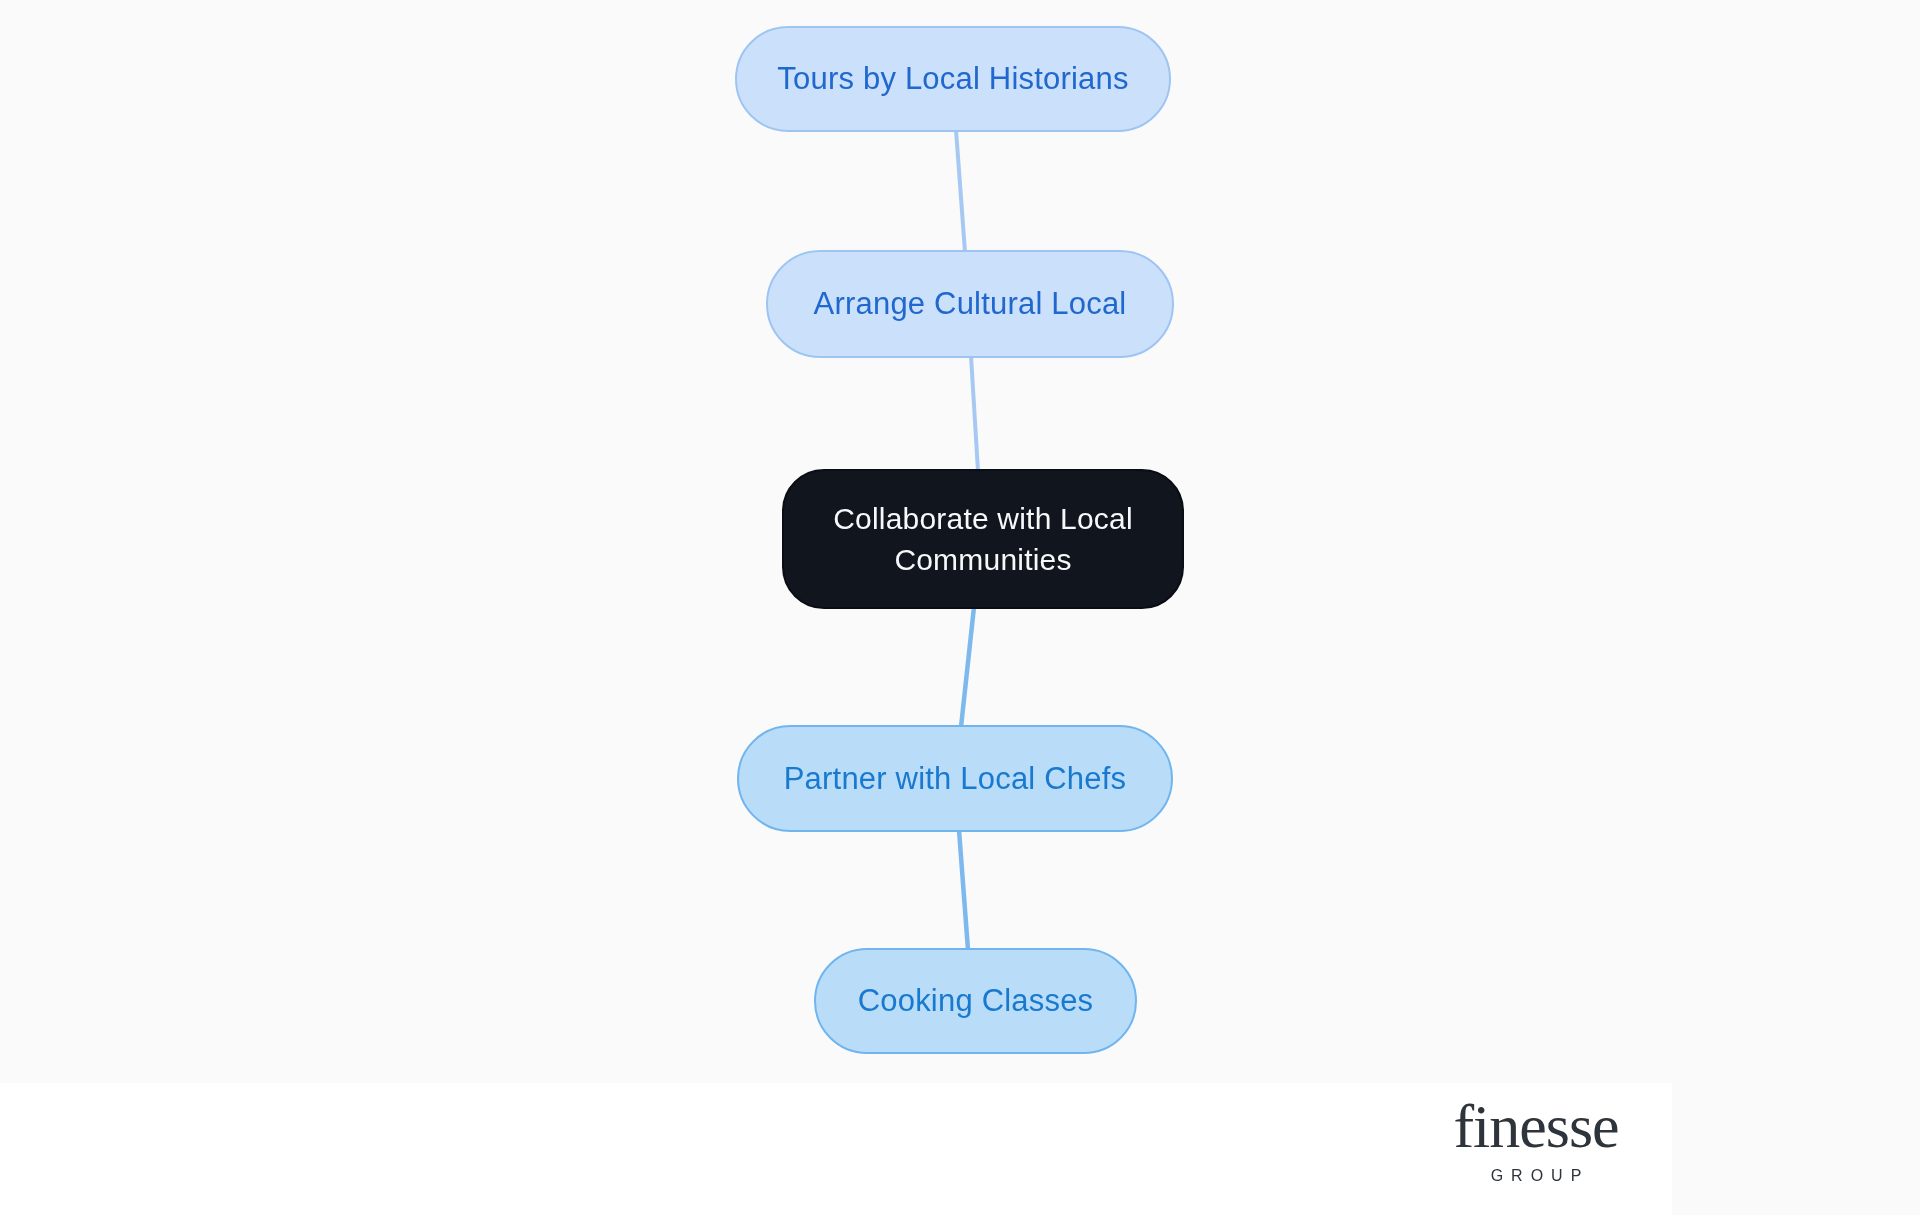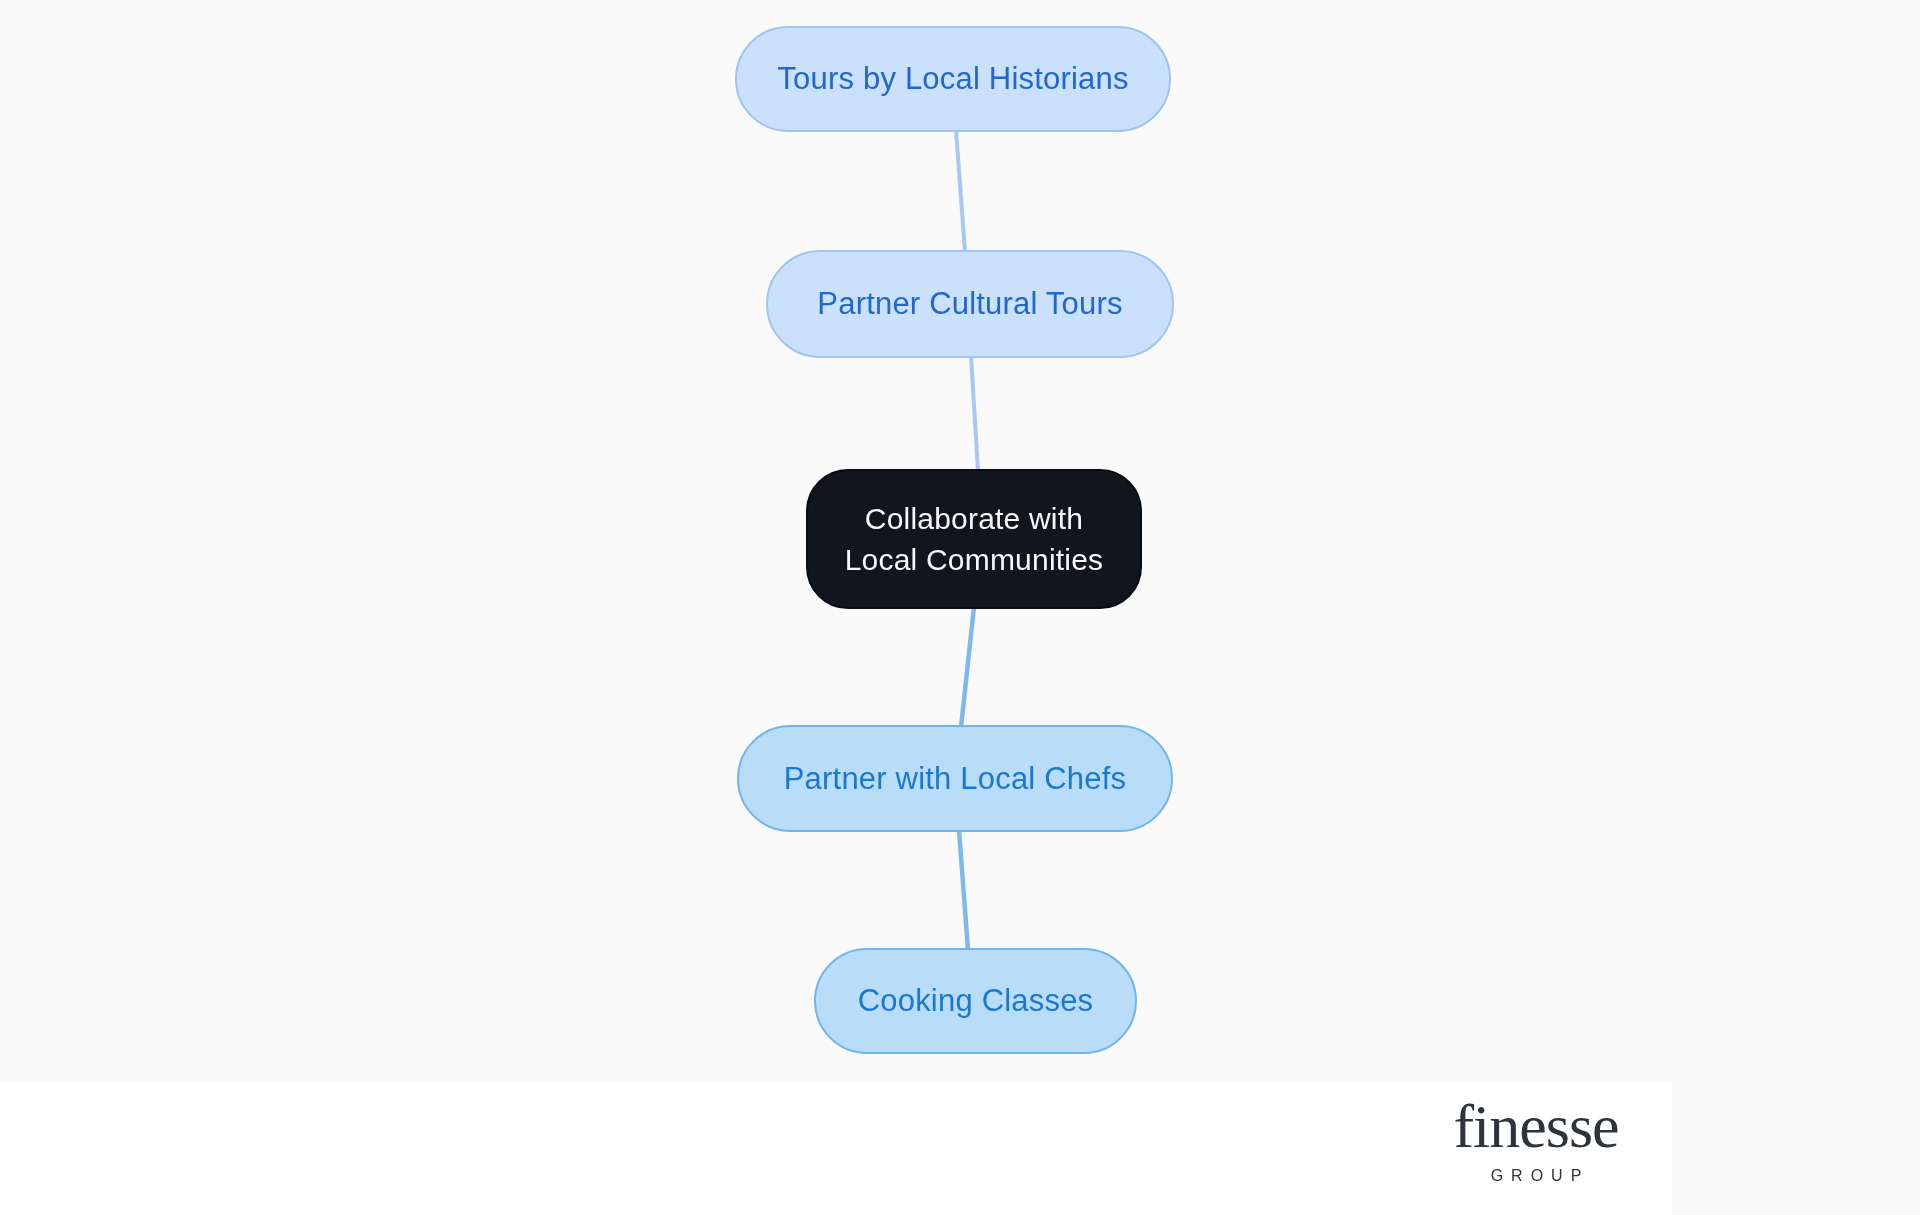--- a/index.html
+++ b/index.html
@@ -52,21 +52,21 @@
     border: 2px solid var(--node-dark-border, #0a0d13);
     color: var(--node-dark-text, #f7f8fa);
     border-radius: 42px;
     font-size: 30px;
     line-height: 41px;
     padding: 0 34px;
   }
 
   .n1 { left: 735px; top: 26px;  width: 436px; height: 106px; text-align: right; }
   .n2 { left: 766px; top: 250px; width: 408px; height: 108px; }
-  .n3 { left: 806px; top: 469px; width: 336px; height: 140px; }
+  .n3 { left: 782px; top: 469px; width: 402px; height: 140px; }
   .n4 { left: 737px; top: 725px; width: 436px; height: 107px; }
   .n5 { left: 814px; top: 948px; width: 323px; height: 106px; }
 
   .footer {
     position: absolute;
     left: 0;
     top: 1083px;
     width: 1672px;
     height: 132px;
     background: var(--footer-bg, #ffffff);
@@ -105,21 +105,21 @@
     <line class="edge-upper" x1="971" y1="356" x2="978" y2="471"></line>
     <line class="edge-lower" x1="974" y1="607" x2="961" y2="727"></line>
     <line class="edge-lower" x1="959" y1="830" x2="968" y2="950"></line>
   </svg>
 
   <div class="node light-a n1">
     <span>Tours by Local Historians</span>
   </div>
 
   <div class="node light-a n2">
-    <span>Partner Cultural Tours</span>
+    <span>Arrange Cultural Local</span>
   </div>
 
   <div class="node dark n3">
     <span>Collaborate with Local Communities</span>
   </div>
 
   <div class="node light-b n5">
     <span>Cooking Classes</span>
   </div>
 

